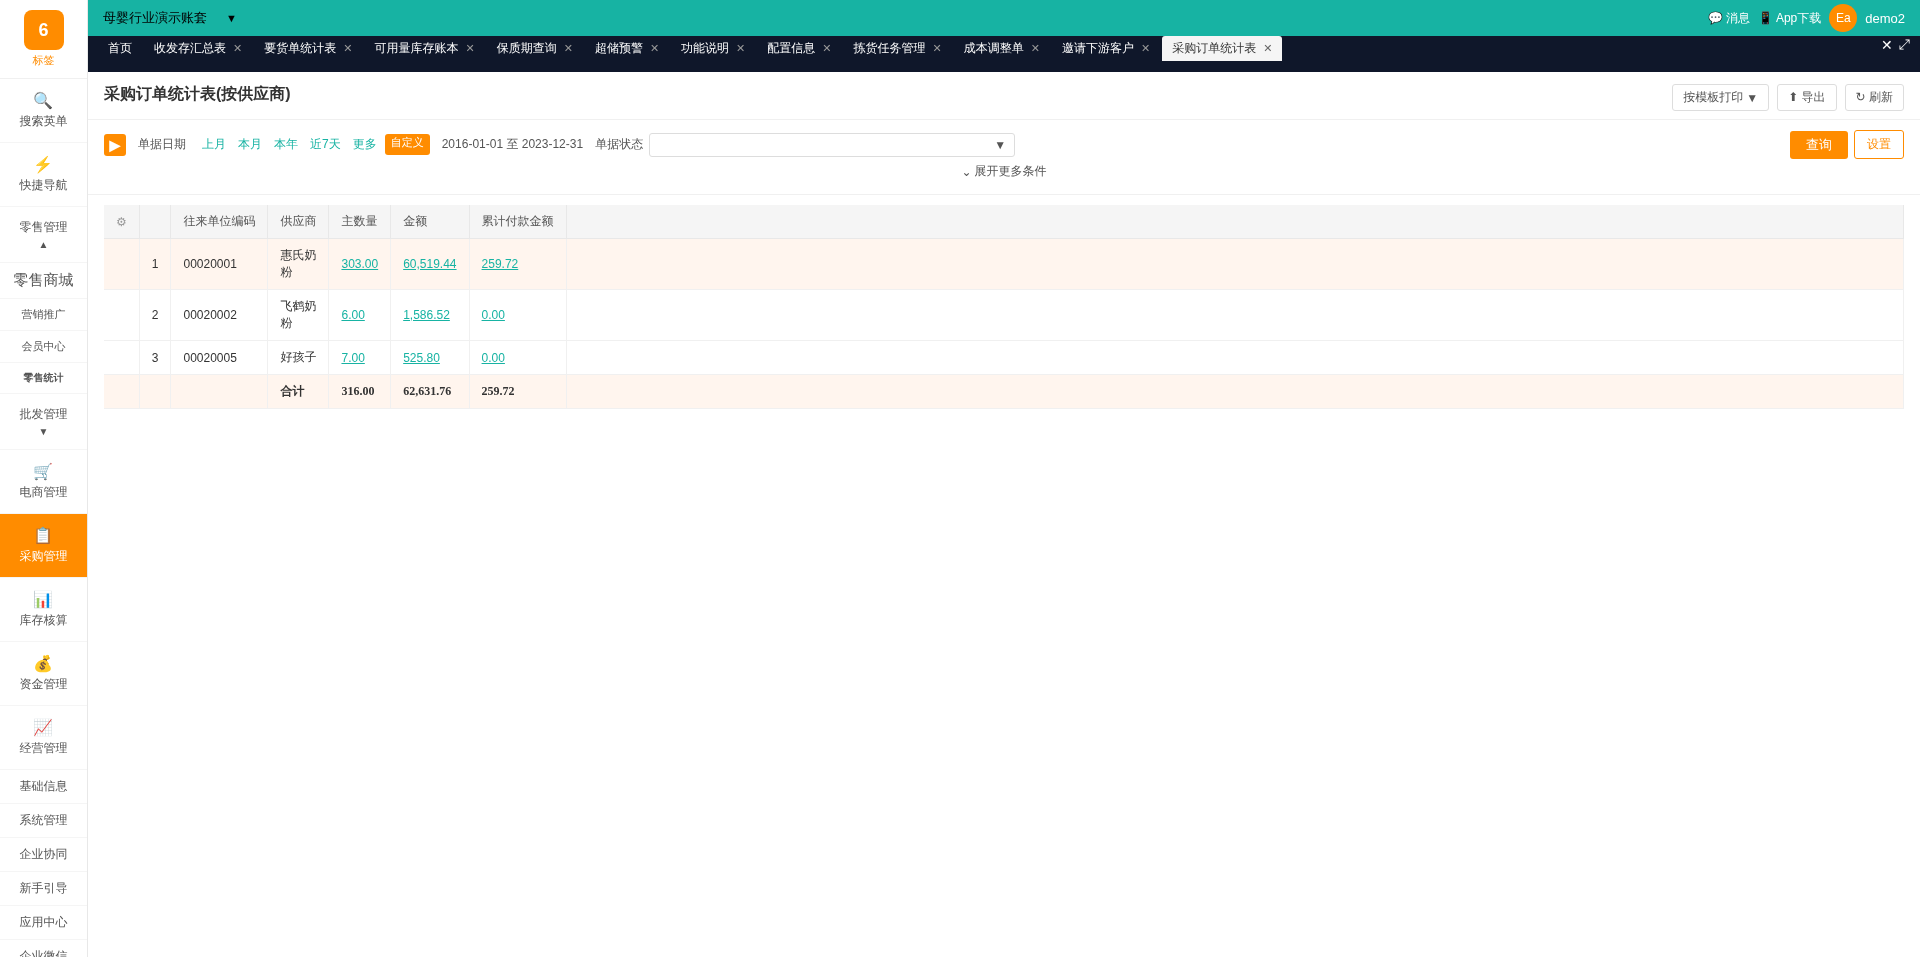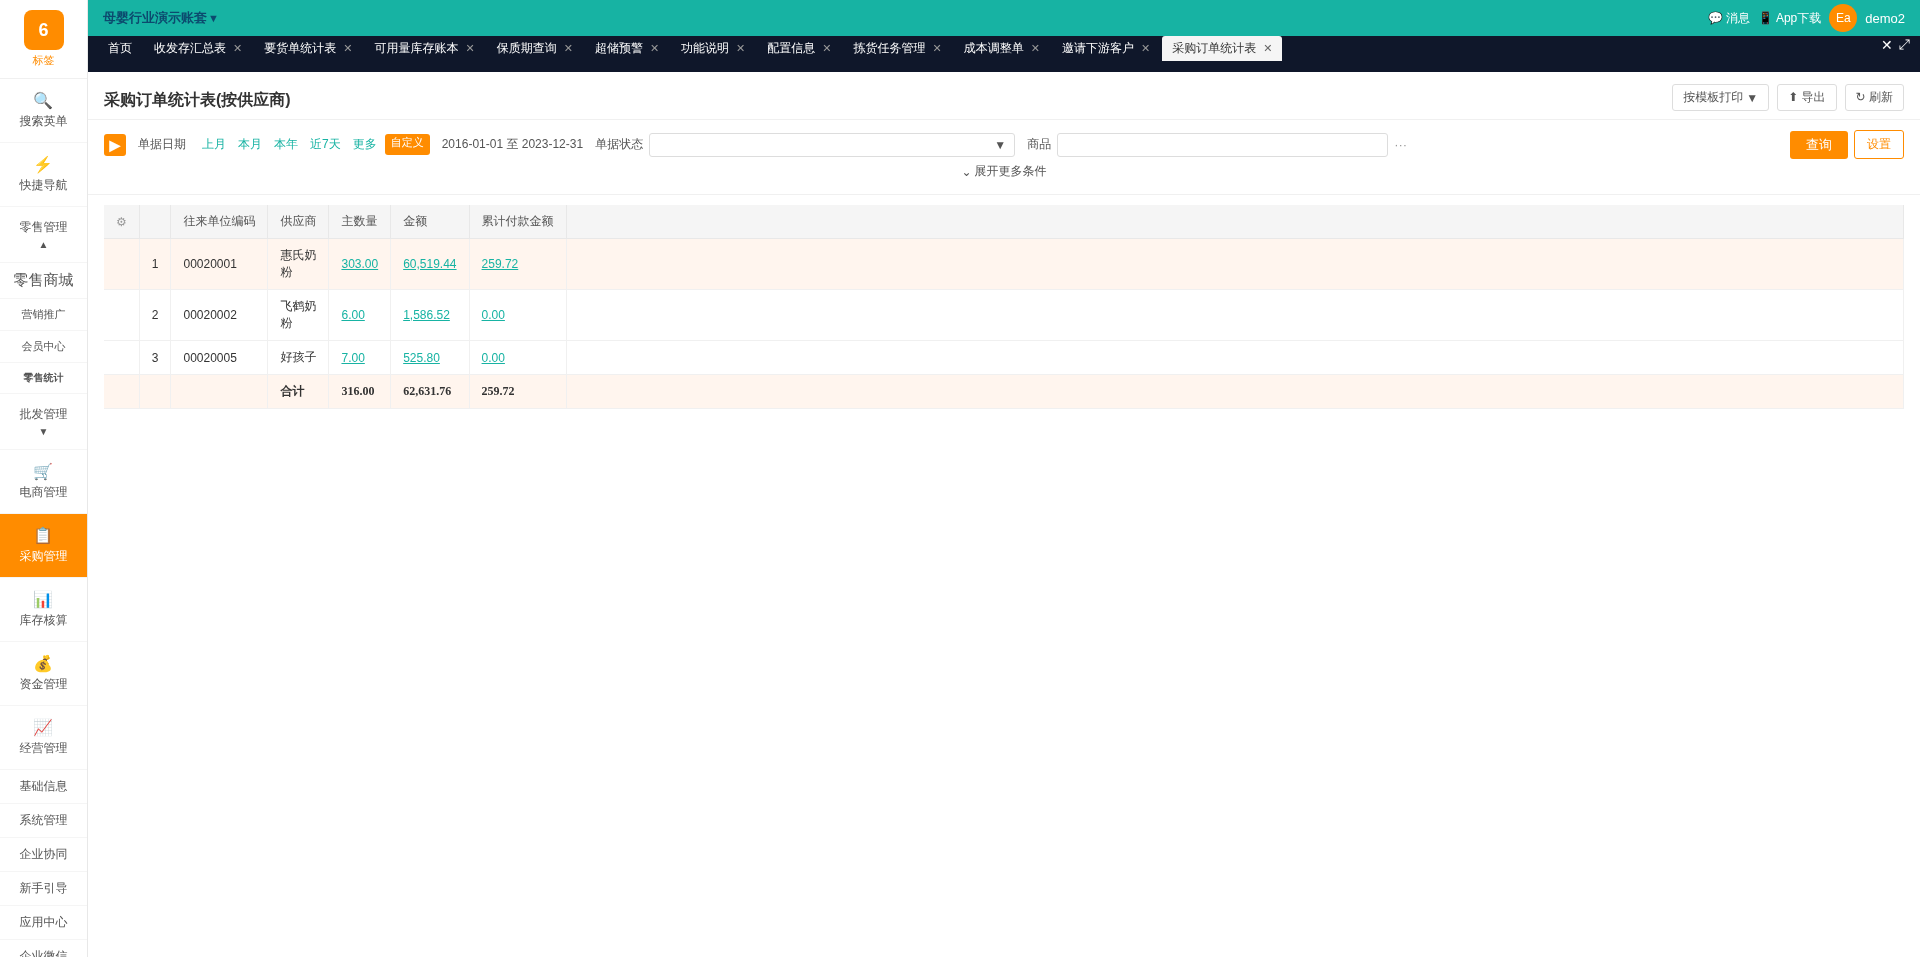--- a/index.html
+++ b/index.html
@@ -23,21 +23,21 @@
     .top-nav { background: #0f172a; height: 36px; display: flex; align-items: flex-start; padding: 0 10px; gap: 2px; flex-shrink: 0; position: relative; }
     .top-nav-item { color: white; font-size: 12px; padding: 4px 10px; cursor: pointer; white-space: nowrap; display: flex; align-items: center; gap: 3px; border-radius: 3px 3px 0 0; }
     .top-nav-item.active { background: #f5f5f5; color: #333; }
     .top-nav-item .close-btn { font-size: 11px; color: #999; margin-left: 4px; }
     .top-nav-item.active .close-btn { color: #666; }
     .top-nav-right { margin-left: auto; display: flex; align-items: center; gap: 8px; color: white; font-size: 12px; }
     .top-nav-right .nav-btn { cursor: pointer; display: flex; align-items: center; gap: 3px; }
 
     
     .page-content { flex: 1; background: #fff; overflow-y: auto; padding: 0; display: flex; flex-direction: column; }
-    .page-header { padding: 12px 16px 8px; display: flex; align-items: flex-end; justify-content: space-between; border-bottom: 1px solid #f0f0f0; }
+    .page-header { padding: 12px 16px 8px; display: flex; align-items: flex-start; justify-content: space-between; border-bottom: 1px solid #f0f0f0; }
     .page-title { font-size: 16px; font-weight: bold; color: #333; }
     .page-header-actions { display: flex; align-items: center; gap: 8px; }
     .btn-template { background: white; border: 1px solid #ddd; color: #555; padding: 4px 10px; border-radius: 3px; cursor: pointer; font-size: 12px; display: flex; align-items: center; gap: 3px; }
     .btn-export { background: white; border: 1px solid #ddd; color: #555; padding: 4px 10px; border-radius: 3px; cursor: pointer; font-size: 12px; }
     .btn-refresh { background: white; border: 1px solid #ddd; color: #555; padding: 4px 10px; border-radius: 3px; cursor: pointer; font-size: 12px; }
 
     
     .filter-bar { padding: 10px 16px; background: #fff; border-bottom: 1px solid #f0f0f0; }
     .filter-row { display: flex; align-items: center; gap: 12px; flex-wrap: wrap; }
     .filter-toggle { width: 22px; height: 22px; background: #ff8c00; color: white; display: flex; align-items: center; justify-content: center; border-radius: 3px; cursor: pointer; font-size: 14px; font-weight: bold; flex-shrink: 0; }
@@ -71,21 +71,21 @@
     
     .table-footer { background: #fff5ee; font-family: Liberation Serif, serif; }
     .table-footer td { font-weight: bold; color: #333; border-top: 1px solid #e8e8e8; }
 
     
     .user-area { display: flex; align-items: center; gap: 8px; color: white; font-size: 13px; }
     .user-avatar { width: 28px; height: 28px; border-radius: 50%; background: #ff8c00; display: flex; align-items: center; justify-content: center; color: white; font-size: 12px; overflow: hidden; }
 
     
     .nav-top-row { background: #17b3a3; height: 36px; display: flex; align-items: center; padding: 0 15px; justify-content: space-between; flex-shrink: 0; }
-    .nav-workspace { color: #0c4a6e; font-size: 13px; display: flex; align-items: center; gap: 1px; cursor: pointer; font-weight: bold; }
+    .nav-workspace { color: #000000; font-size: 13px; display: flex; align-items: center; gap: 19px; cursor: pointer; }
     .nav-workspace-arrow { font-size: 11px; }
 
     
     ::-webkit-scrollbar { width: 6px; height: 6px; }
     ::-webkit-scrollbar-track { background: #f1f1f1; }
     ::-webkit-scrollbar-thumb { background: #ccc; border-radius: 3px; }
   </style>
 </head>
 <body>
 
@@ -280,25 +280,20 @@
         <span class="filter-date-range">2016-01-01 至 2023-12-31</span>
 
         <div class="filter-status-group">
           <span class="filter-label">单据状态</span>
           <div class="filter-select" style="min-width: 200px;">
             <span></span>
             <span>▼</span>
           </div>
         </div>
 
-        <div class="filter-product-group">
-          <span class="filter-label">商品</span>
-          <input type="text" class="filter-product-input" style="min-width: 200px;">
-          <span style="color:#999;cursor:pointer;">···</span>
-        </div>
 
         <div style="margin-left: auto; display: flex; gap: 6px; align-items: center;">
           <button class="btn-search">
             <span>查询</span>
           </button>
           <button class="btn-settings">
             <span>设置</span>
           </button>
         </div>
       </div>

